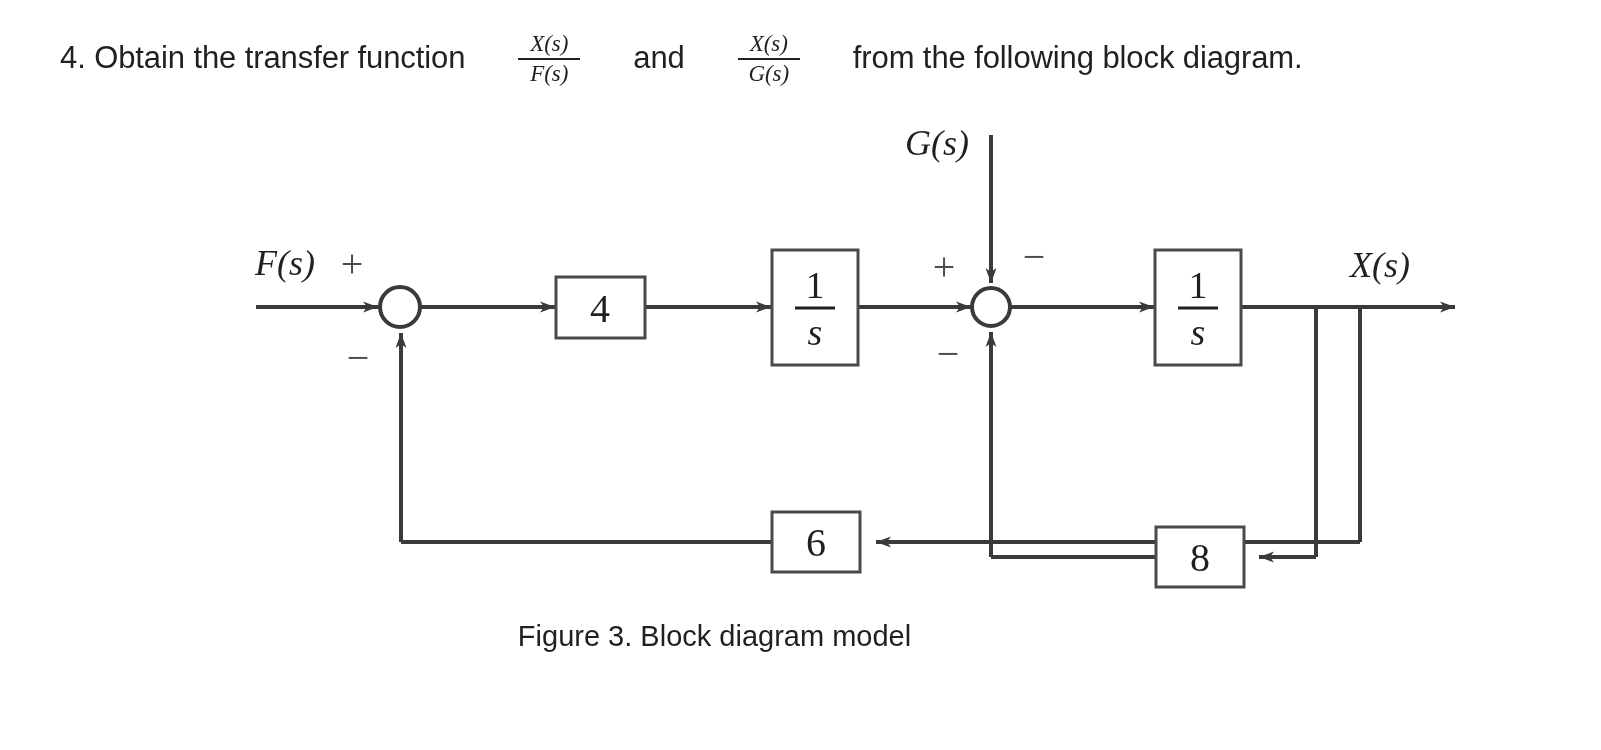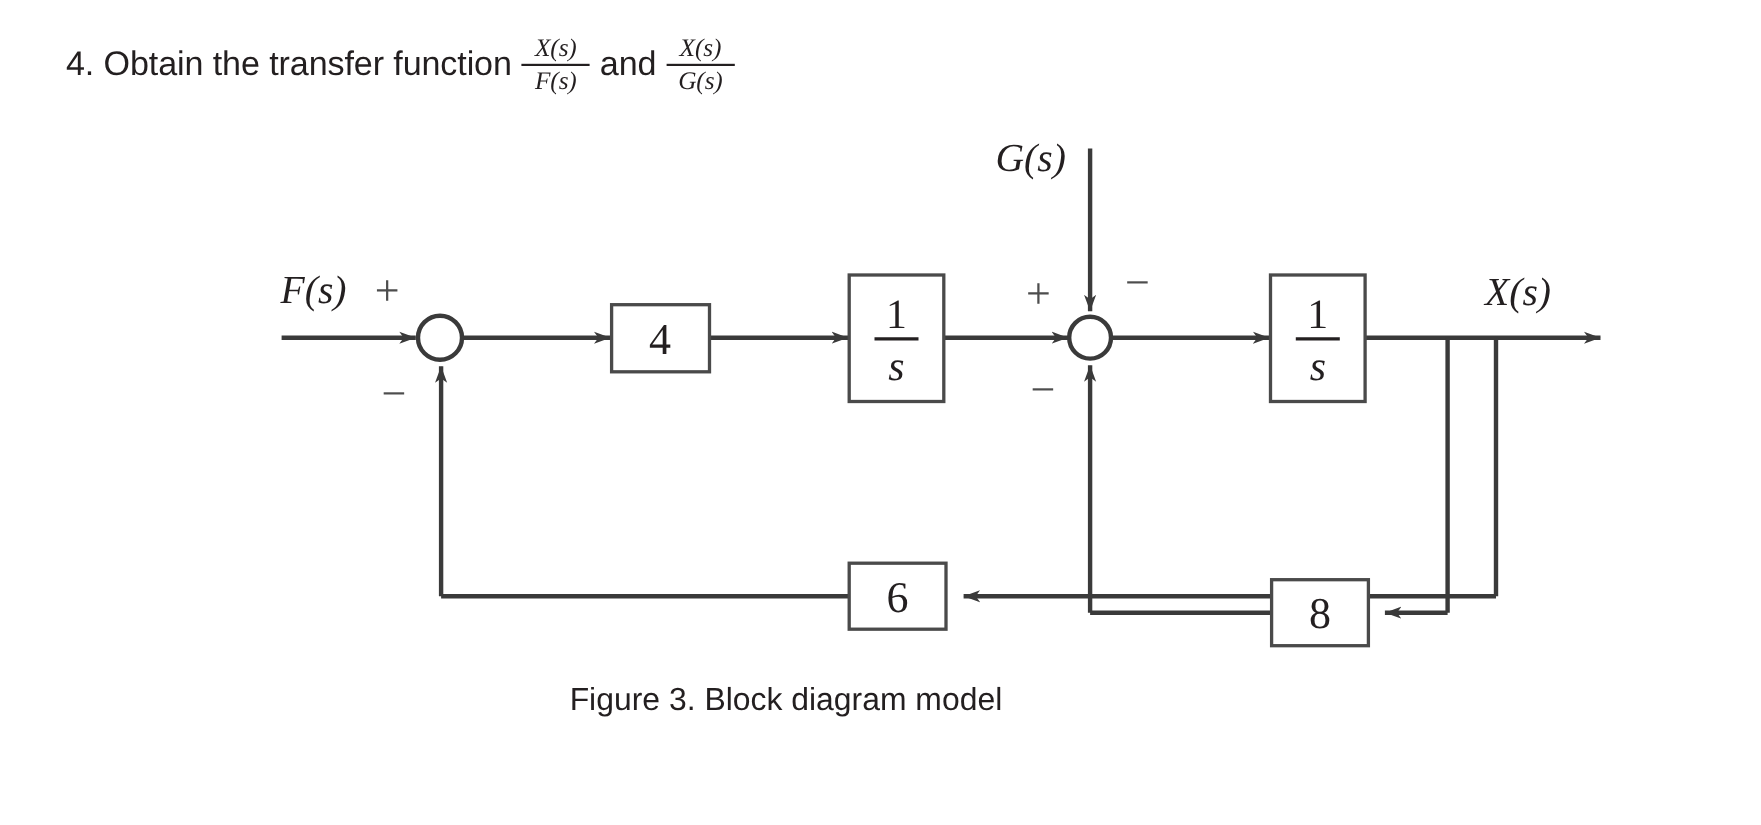--- a/index.html
+++ b/index.html
@@ -22,20 +22,21 @@
     left: 60px;
     top: 18px;
     width: 1480px;
     height: 80px;
     display: flex;
     align-items: center;
     font-size: 31px;
     color: #231f20;
     white-space: nowrap;
     letter-spacing: -0.1px;
+    gap: 44px;
   }
   #question-line .q-text { display: inline-block; }
   .frac {
     display: inline-flex;
     flex-direction: column;
     align-items: center;
     justify-content: center;
     vertical-align: middle;
     margin: 0 9px;
     font-family: "Liberation Serif", serif;
@@ -107,20 +108,21 @@
     <span class="num">X(s)</span>
     <span class="bar"></span>
     <span class="den">F(s)</span>
   </span>
   <span class="q-text">and</span>
   <span class="frac">
     <span class="num">X(s)</span>
     <span class="bar"></span>
     <span class="den">G(s)</span>
   </span>
+  <span class="q-text">from the following block diagram.</span>
 </div>
 
 <div id="diagram-canvas">
 <svg width="1601" height="520" viewBox="0 0 1601 520" xmlns="http://www.w3.org/2000/svg">
   <defs>
     <marker id="arrowR" markerWidth="16" markerHeight="12" refX="15" refY="6" orient="auto" markerUnits="userSpaceOnUse">
       <path d="M0,0.5 L15,6 L0,11.5 L4,6 Z" fill="#3a3a3a"></path>
     </marker>
     <marker id="arrowL" markerWidth="16" markerHeight="12" refX="15" refY="6" orient="auto" markerUnits="userSpaceOnUse">
       <path d="M0,0.5 L15,6 L0,11.5 L4,6 Z" fill="#3a3a3a"></path>

